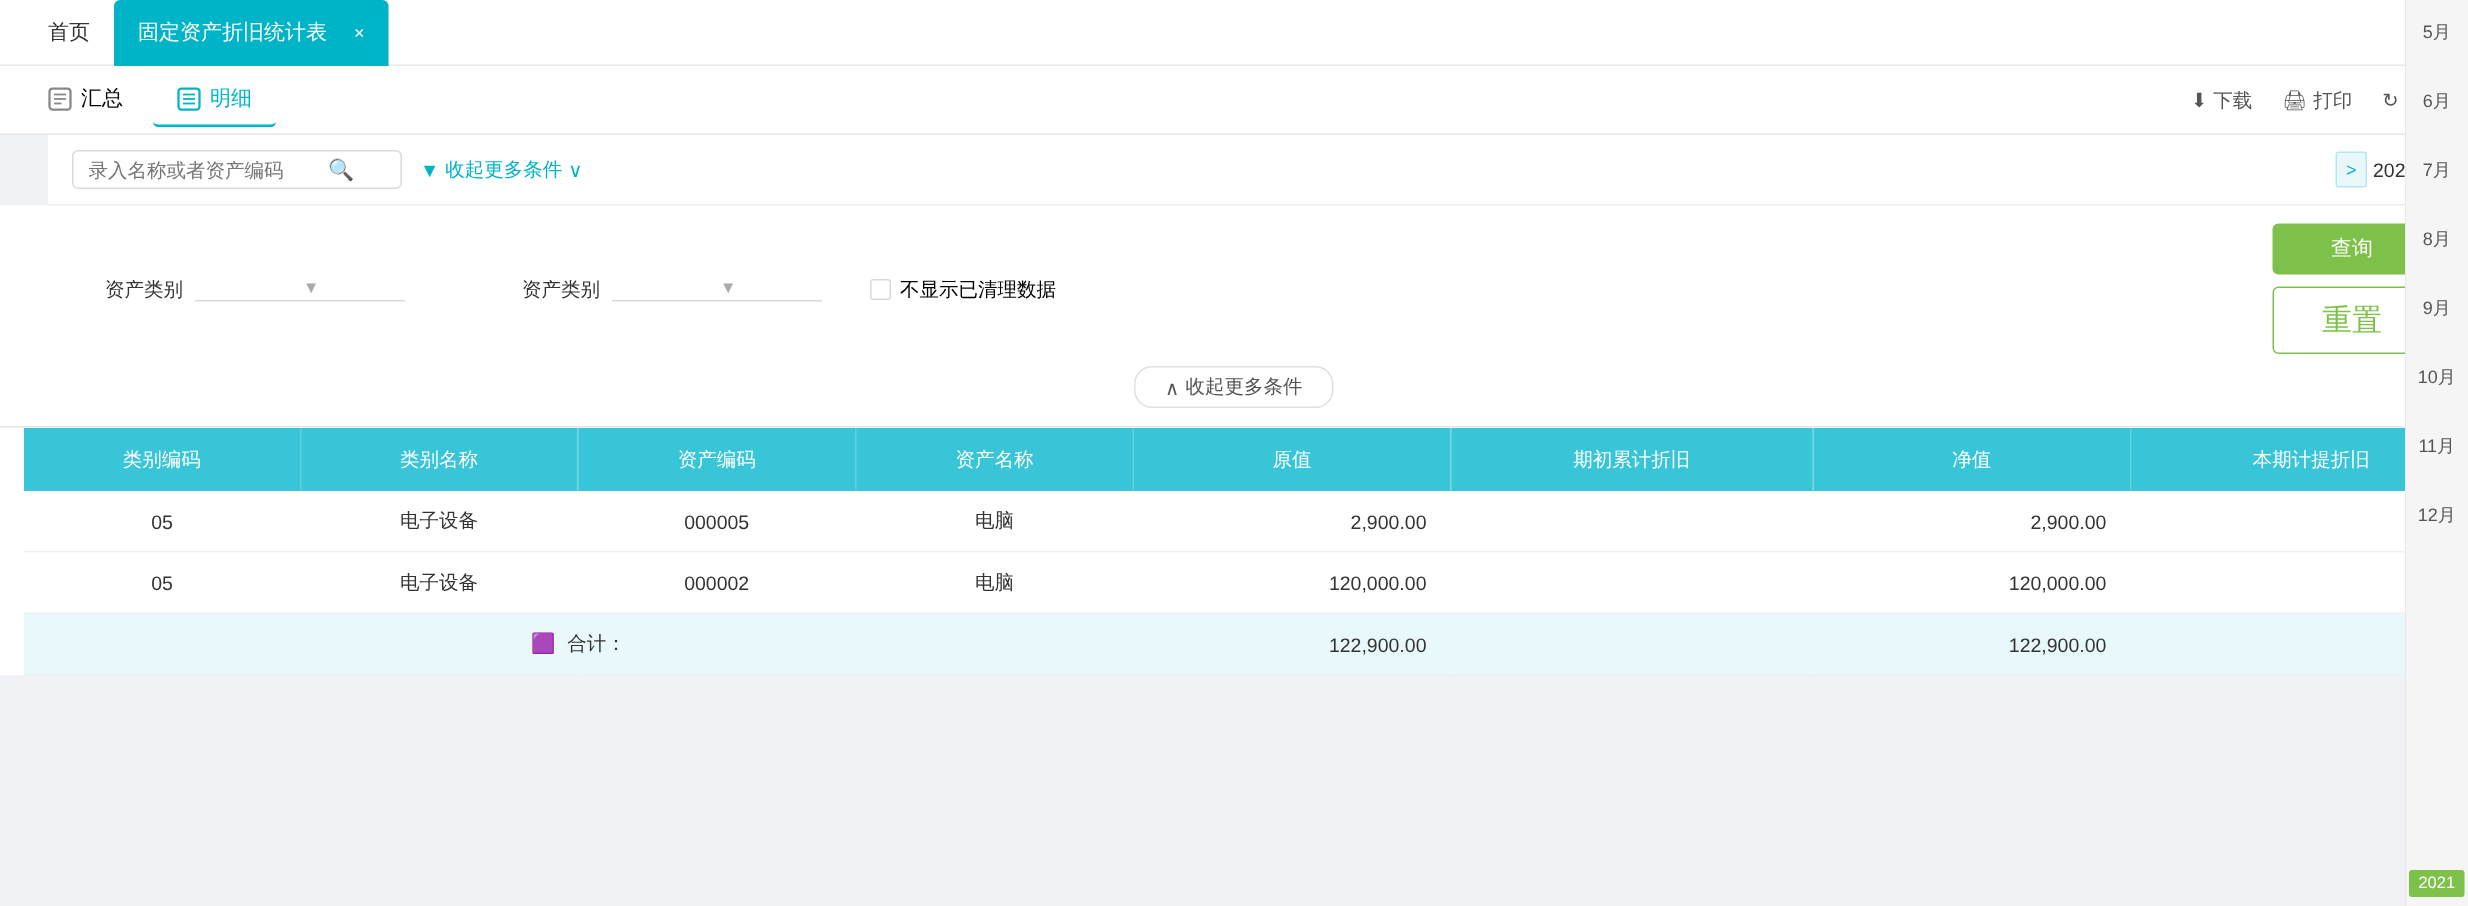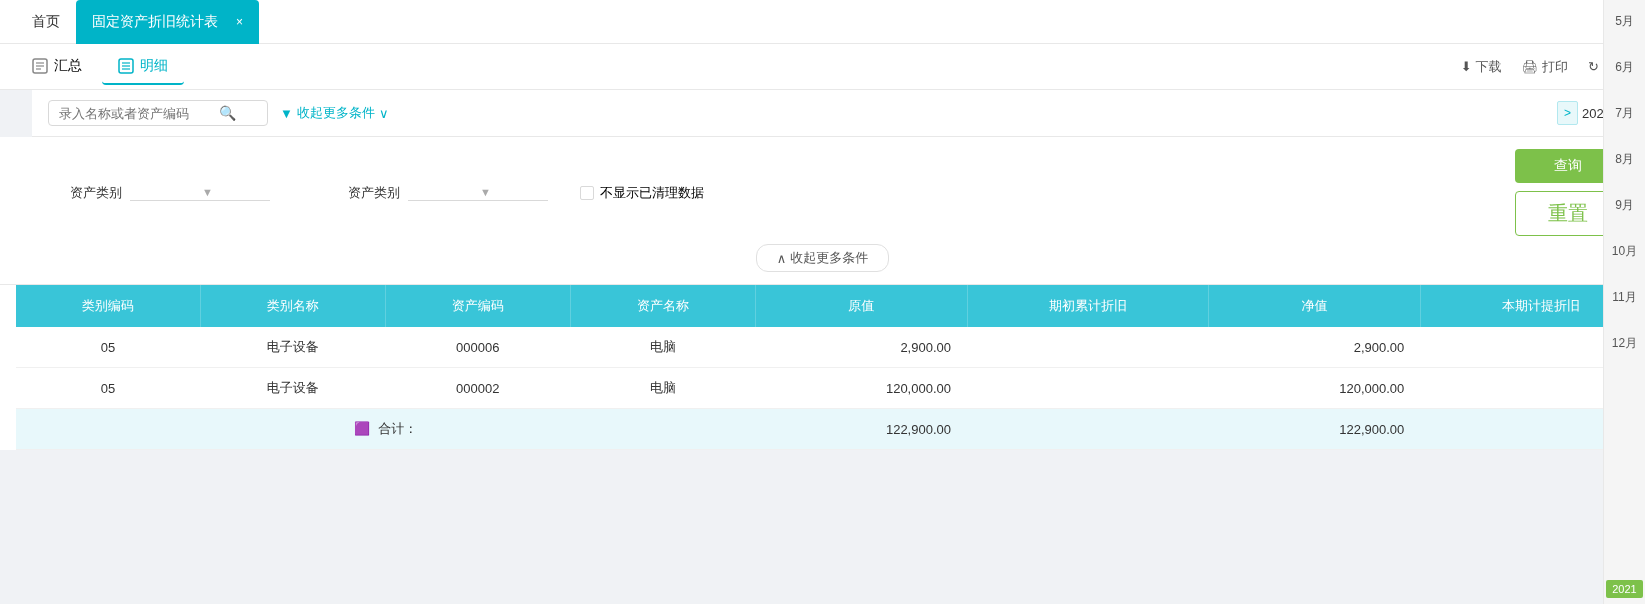--- a/index.html
+++ b/index.html
@@ -463,21 +463,21 @@
         <th>原值</th>
         <th>期初累计折旧</th>
         <th>净值</th>
         <th>本期计提折旧</th>
       </tr>
     </thead>
     <tbody>
       <tr>
         <td>05</td>
         <td>电子设备</td>
-        <td>000006</td>
+        <td>000005</td>
         <td>电脑</td>
         <td class="align-right">2,900.00</td>
         <td></td>
         <td class="align-right">2,900.00</td>
         <td></td>
       </tr>
       <tr>
         <td>05</td>
         <td>电子设备</td>
         <td>000002</td>

